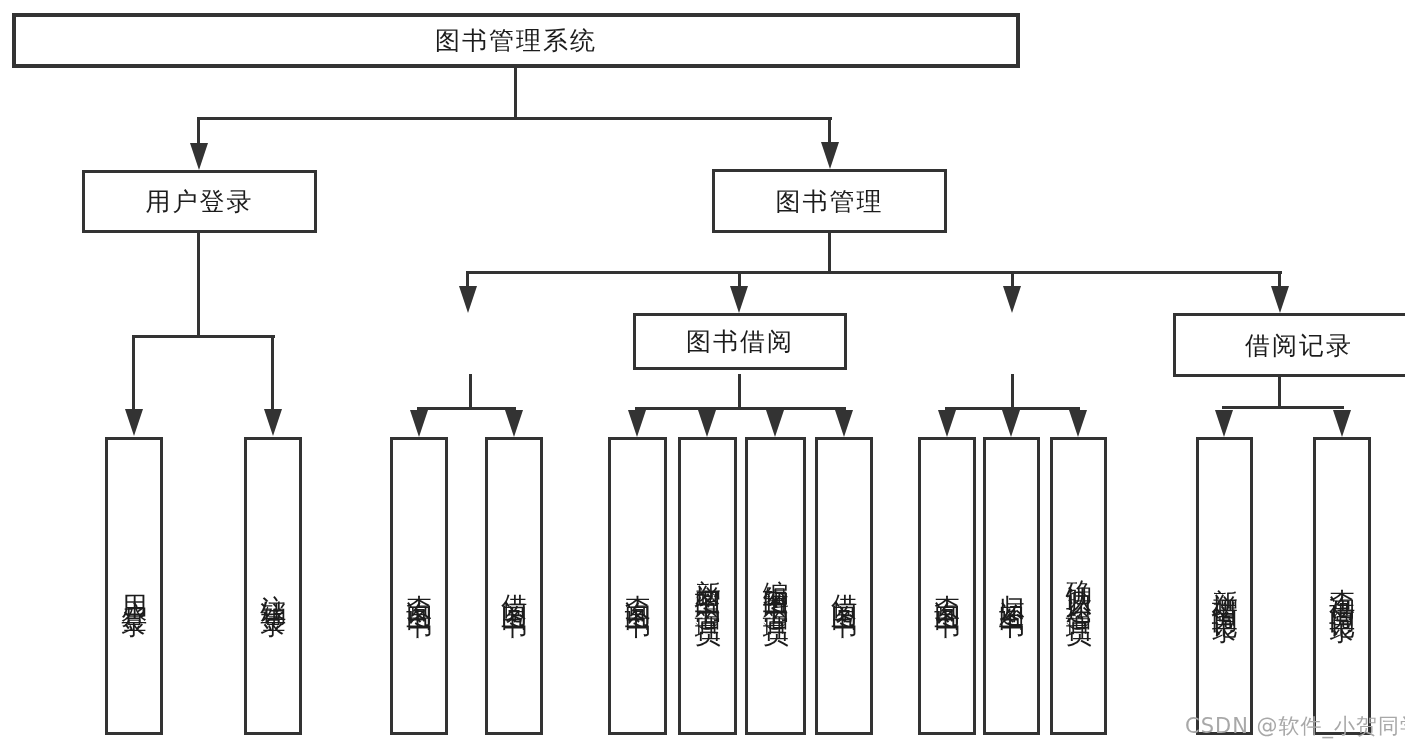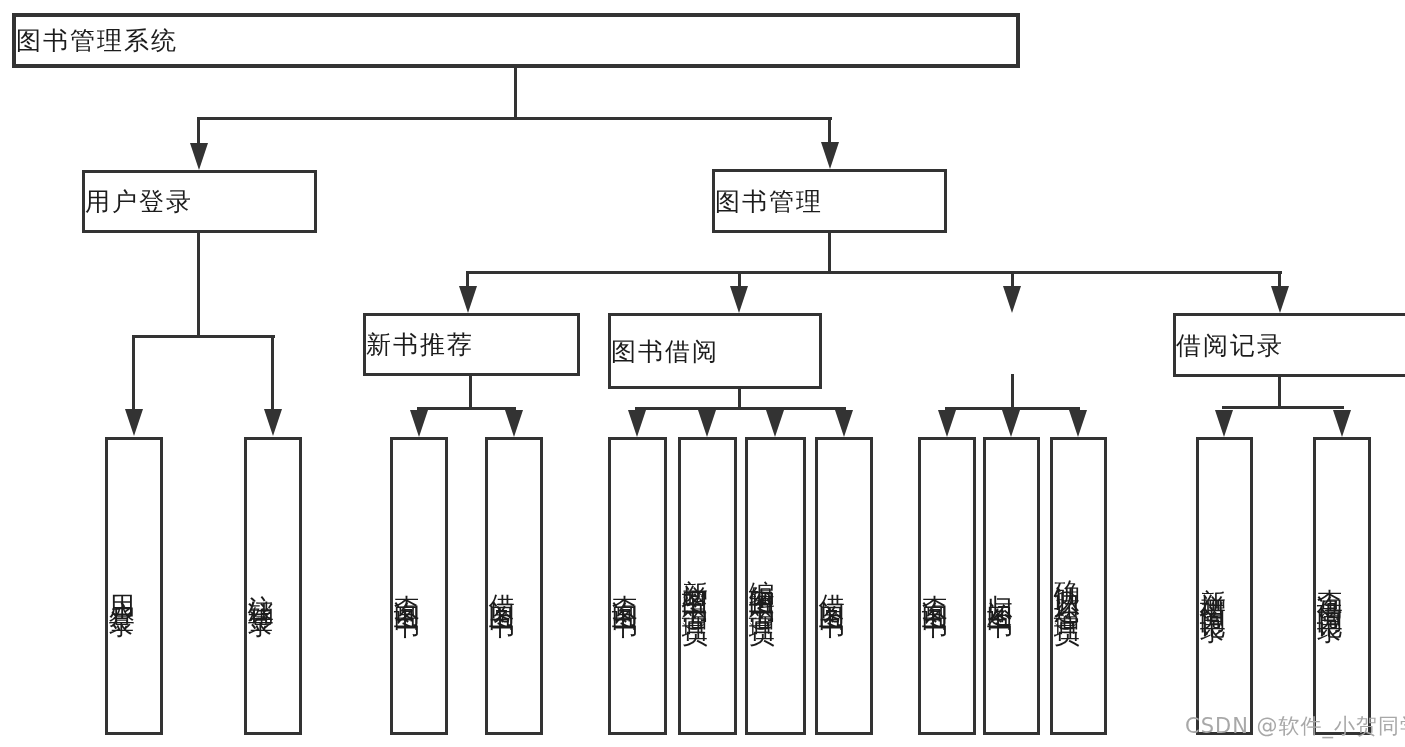--- a/index.html
+++ b/index.html
@@ -9,21 +9,21 @@
     width: 1405px; height: 747px;
     background: #ffffff;
     font-family: "DejaVu Sans", "Liberation Sans", sans-serif;
     overflow: hidden;
   }
   .box {
     position: absolute;
     background: #ffffff;
     border: 3px solid var(--line);
     box-sizing: border-box;
-    display: flex; align-items: center; 
+    display: flex; align-items: center; justify-content: center;
     z-index: 2;
   }
   .rootbox { border-width: 4px; }
   .hlabel {
     font-size: 25px; color: var(--text); letter-spacing: 2px; white-space: nowrap;
   }
   .vbox { top: 437px; height: 298px; }
   .vtext {
     writing-mode: vertical-rl;
     text-orientation: mixed;
@@ -100,24 +100,21 @@
     <span class="hlabel">图书管理系统</span>
   </div>
 
   <div class="box" style="left:82px;top:170px;width:235px;height:63px">
     <span class="hlabel">用户登录</span>
   </div>
   <div class="box" style="left:712px;top:169px;width:235px;height:64px">
     <span class="hlabel">图书管理</span>
   </div>
 
-  <div class="box" style="left:363px;top:313px;width:217px;height:63px">
-    <span class="hlabel">新书推荐</span>
-  </div>
-  <div class="box" style="left:608px;top:313px;width:214px;height:76px">
+  <div class="box" style="left:633px;top:313px;width:214px;height:57px">
     <span class="hlabel">图书借阅</span>
   </div>
   <div class="box" style="left:1173px;top:313px;width:252px;height:64px">
     <span class="hlabel">借阅记录</span>
   </div>
 
   <div class="box vbox" style="left:105px;width:58px">
     <span class="vtext">用户登录</span>
   </div>
   <div class="box vbox" style="left:244px;width:58px">

